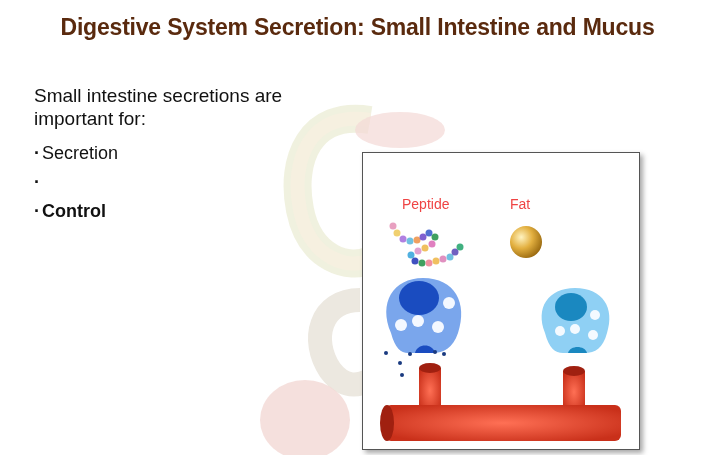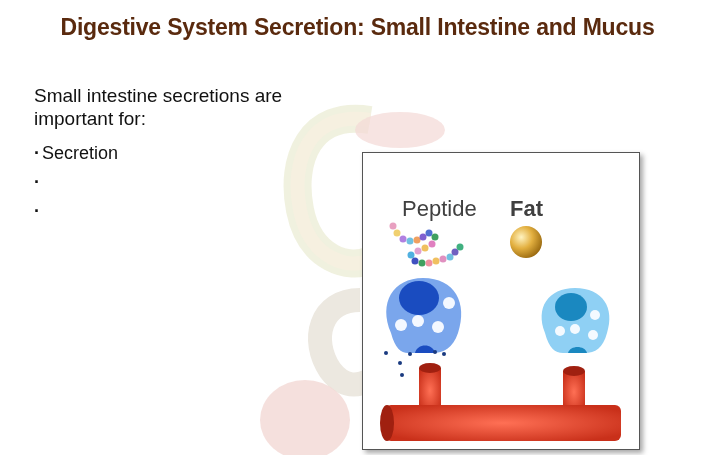--- a/index.html
+++ b/index.html
@@ -5,21 +5,21 @@
   html, body { margin:0; padding:0; }
   body { width:703px; height:455px; position:relative; overflow:hidden; background:#ffffff; font-family:"Liberation Sans", sans-serif; }
   .title { position:absolute; left:6px; top:14px; width:703px; text-align:center; font-size:23px; font-weight:bold; color:#5a2a0e; letter-spacing:-0.2px; }
   .intro { position:absolute; left:34px; top:84px; font-size:19px; line-height:23px; color:#111; }
   .bullets { position:absolute; left:34px; top:139px; margin:0; padding:0; list-style:none; font-size:18px; color:#111; }
   .bullets li { height:29px; display:flex; align-items:center; }
   .bullets li .dot { width:8px; font-weight:bold; }
   .bullets li.bold { font-weight:bold; }
   .bg-anat { position:absolute; left:250px; top:100px; width:200px; height:355px; }
   .panel { position:absolute; left:362px; top:152px; width:276px; height:296px; background:#fff; border:1px solid #555; box-shadow:3px 3px 5px rgba(0,0,0,0.35); }
-  .lbl { position:absolute; font-size:22px; color:#404040; }
+  .lbl { position:absolute; font-size:14px; color:#ef4444; }
   .art { position:absolute; left:0; top:0; }
 </style>
 </head>
 <body>
 
 <div class="title">Digestive System Secretion: Small Intestine and Mucus</div>
 
 <div class="intro">
   <span style="display:inline-block;width:260px;">Small intestine secretions are important for:</span>
 </div>
@@ -27,34 +27,35 @@
 <ul class="bullets">
   <li>
       <span class="dot">·</span>
       <span>Secretion</span>
     </li>
   <li>
       <span class="dot">·</span>
     </li>
   <li class="bold">
       <span class="dot">·</span>
+      <span>Control</span>
     </li>
 </ul>
 
 <svg class="bg-anat" viewBox="0 0 200 355">
   <path d="M120 20 C60 10 40 60 50 110 C60 160 100 170 120 160" fill="none" stroke="#eef0dc" stroke-width="28" opacity="0.9"></path>
   <path d="M120 20 C60 10 40 60 50 110 C60 160 100 170 120 160" fill="none" stroke="#f6f0e0" stroke-width="14"></path>
   <path d="M110 200 C70 200 60 240 80 270 C95 290 110 285 120 280" fill="none" stroke="#ece8e0" stroke-width="24"></path>
   <ellipse cx="55" cy="320" rx="45" ry="40" fill="#f2d8d4" opacity="0.8"></ellipse>
   <ellipse cx="150" cy="30" rx="45" ry="18" fill="#f3d9d6" opacity="0.7"></ellipse>
 </svg>
 
 <div class="panel">
   <span class="lbl" style="left:39px;top:43px;">Peptide</span>
-  <span class="lbl" style="left:147px;top:43px;font-weight:bold;">Fat</span>
+  <span class="lbl" style="left:147px;top:43px;">Fat</span>
 
   <svg class="art" width="276" height="296" viewBox="0 0 276 296">
     <defs>
       <radialGradient id="fatg" cx="0.35" cy="0.35" r="0.7">
         <stop offset="0" stop-color="#fff3c0"></stop>
           <stop offset="0.5" stop-color="#e3b040"></stop>
           <stop offset="1" stop-color="#9a6a10"></stop>
       </radialGradient>
       <radialGradient id="vesg" cx="0.5" cy="0.5" r="0.6">
         <stop offset="0" stop-color="#ff7055"></stop>

